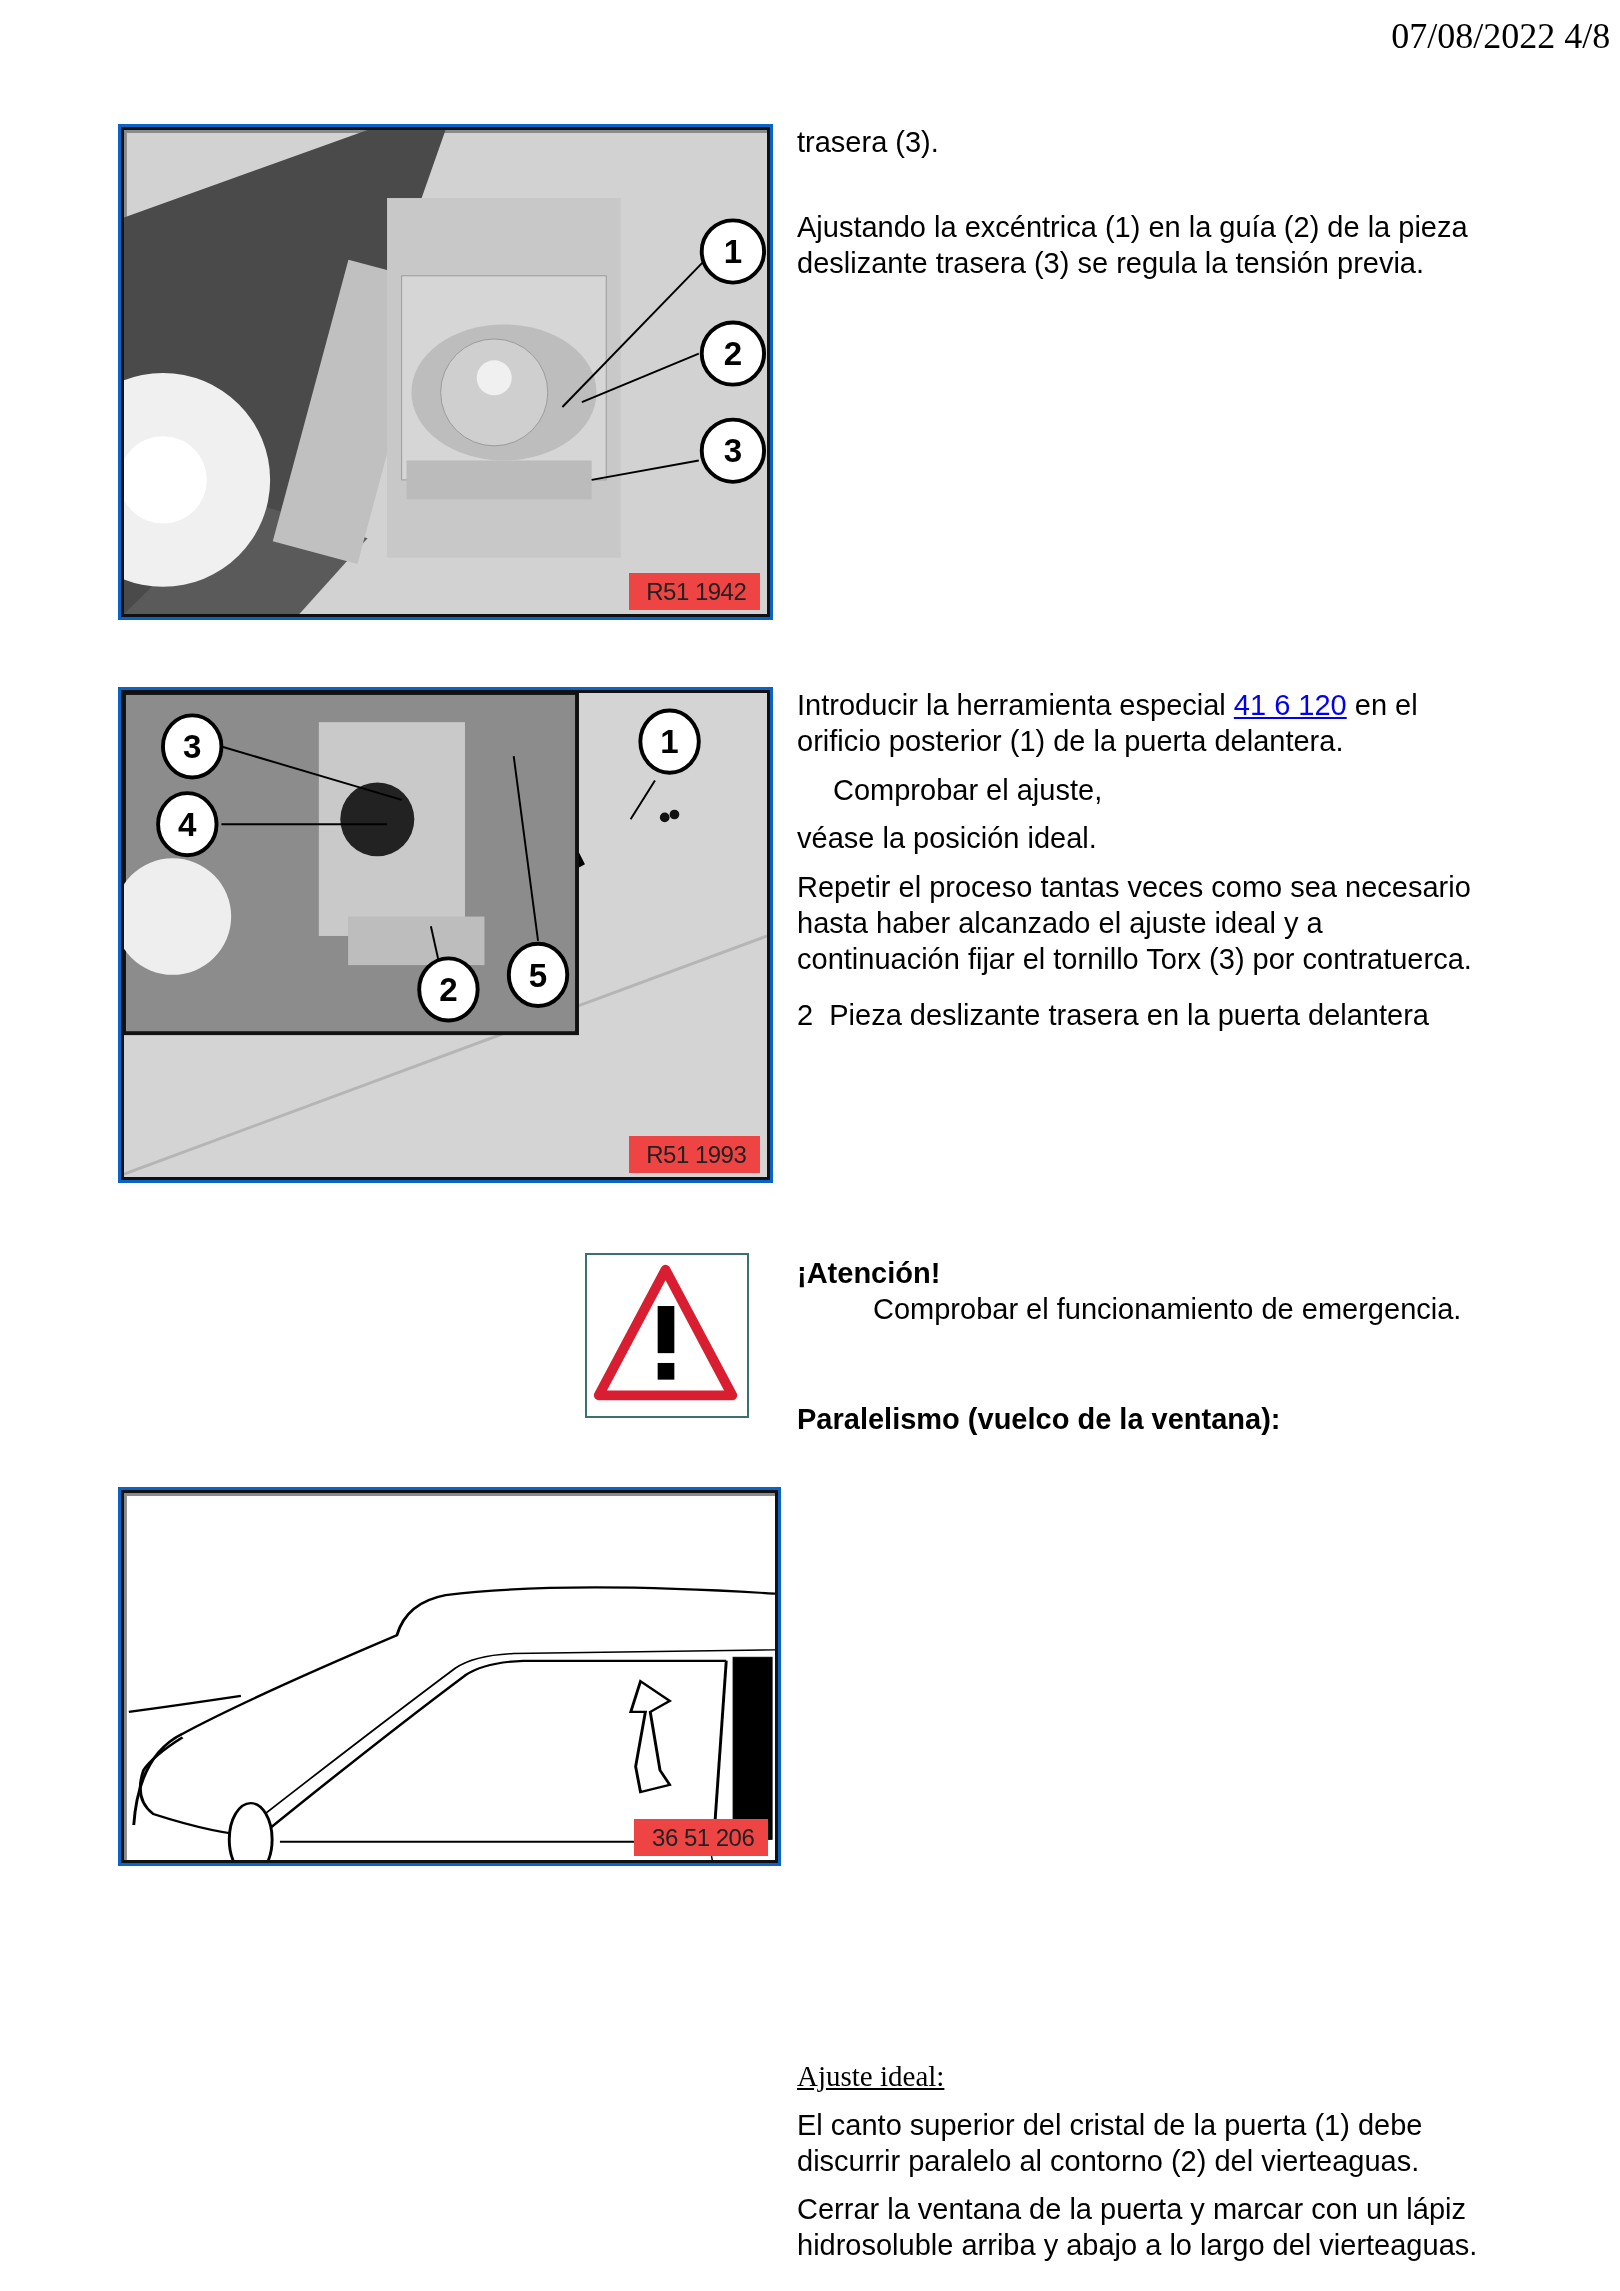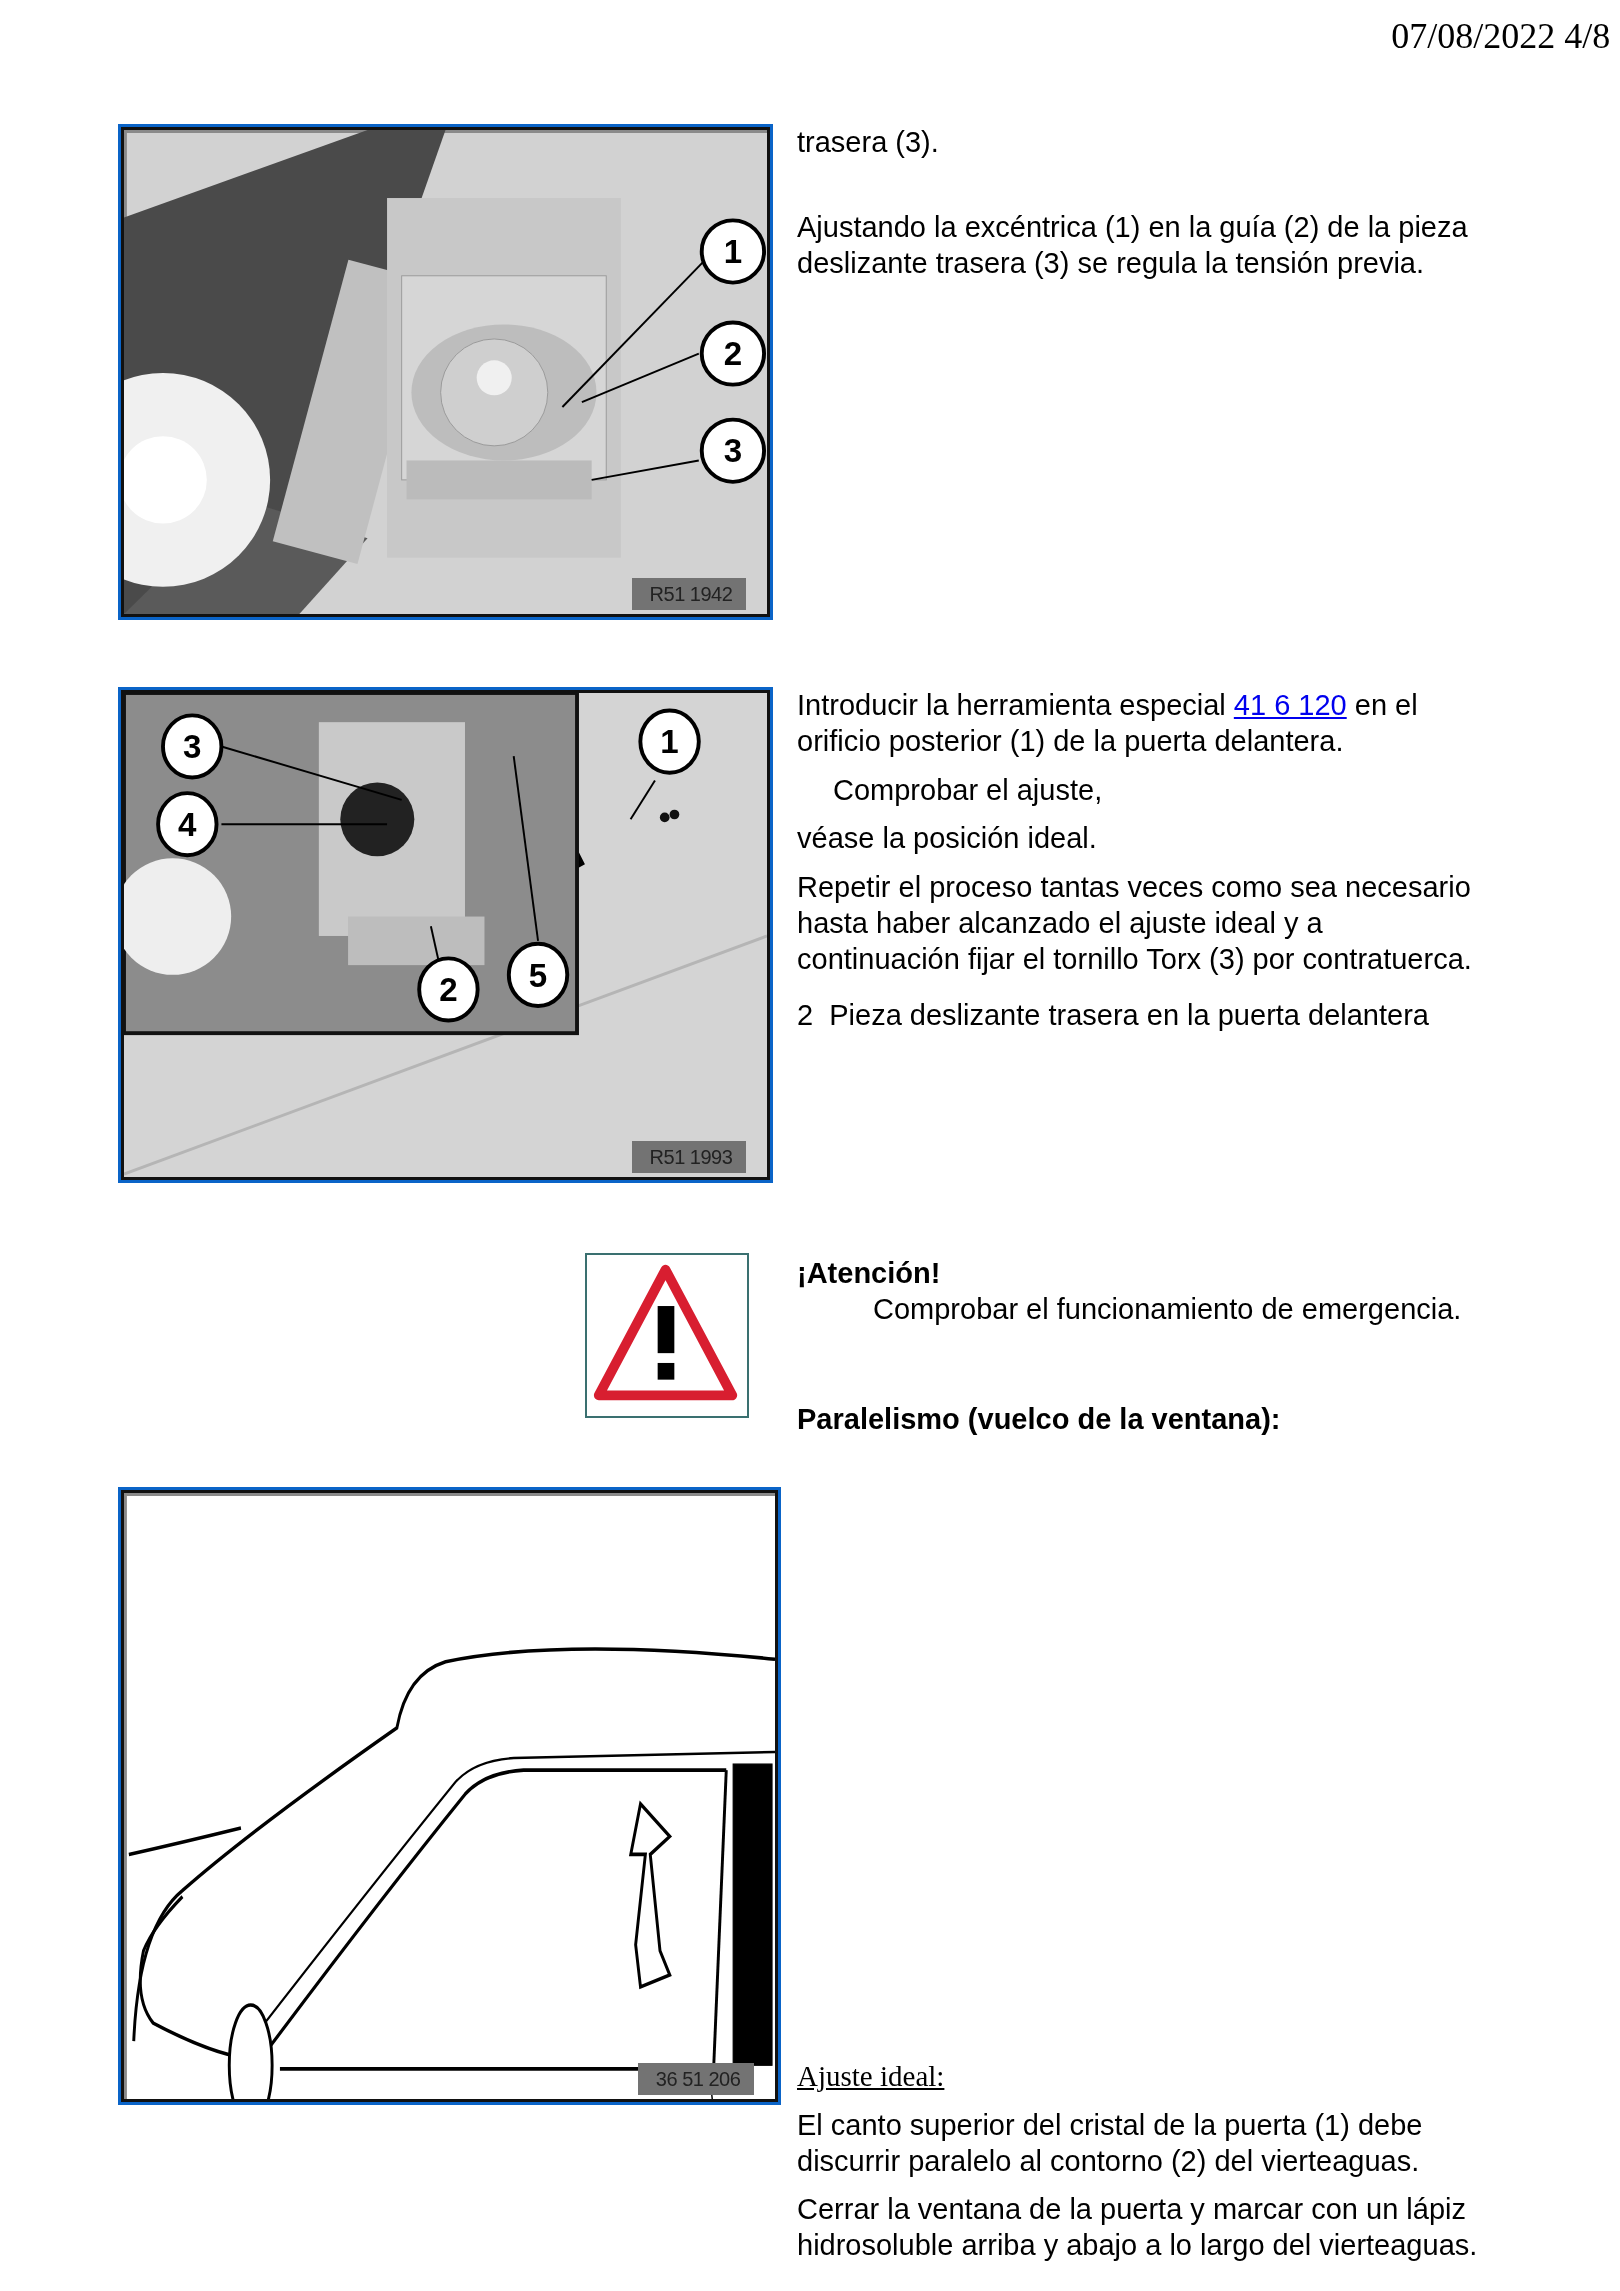--- a/index.html
+++ b/index.html
@@ -5,22 +5,22 @@
   html, body { margin: 0; padding: 0; background: #ffffff; }
   body { width: 1620px; height: 2292px; position: relative; overflow: hidden;
          font-family: "Liberation Sans", sans-serif; color: #000; }
   .header-date { position: absolute; right: 9.8px; top: 15px;
                  font-family: Liberation Serif, serif; font-size: 36px; }
   .figure { position: absolute; box-sizing: border-box; border: 3.9px solid #0a64c8;
             background: #fff; }
   .figure .inner { position: absolute; inset: 0; border: 3.9px solid #111;
                    box-shadow: inset 2.9px 2.9px 0 #8a8a8a; overflow: hidden; }
   .figure svg { position: absolute; inset: 0; width: 100%; height: 100%; }
-  .fig-code { position: absolute; right: 21px; bottom: 3.9px; background: #737373;
-              font-size: 20px; padding: 4.9px 13.7px 3.9px 17.6px; color: #222; letter-spacing: -0.5px; }
+  .fig-code { position: absolute; right: 7px; bottom: 3.9px; background: #ef4444;
+              font-size: 24px; padding: 4.9px 13.7px 3.9px 17.6px; color: #222; letter-spacing: -0.5px; }
   .text { position: absolute; left: 797px; font-size: 29px; line-height: 36px; width: 804px; }
   .text p { margin: 0; }
   .link { color: #0000ee; text-decoration: underline; }
   .bold { font-weight: bold; }
   .ul { text-decoration: underline; font-family: Liberation Serif, serif; }
   .warning-box { position: absolute; left: 585px; top: 1253px; width: 164px; height: 165px;
                  box-sizing: border-box; border: 2.9px solid #3a7070; background: #fff; }
 </style>
 </head>
 <body>
@@ -118,21 +118,21 @@
     <polygon points="80,15 148,143 12,143" fill="#fff" stroke="#d81e30" stroke-width="10" stroke-linejoin="round"></polygon>
     <rect x="72" y="52" width="17" height="48" fill="#000"></rect>
     <rect x="72" y="110" width="17" height="17" fill="#000"></rect>
   </svg>
 </div>
 <div class="text" style="top:1255px;">
   <p class="bold">¡Atención!</p>
   <p style="padding-left:76px;">Comprobar el funcionamiento de emergencia.</p>
 </div>
 
-<div class="figure" style="left:118px; top:1487px; width:663px; height:618px;">
+<div class="figure" style="left:118px; top:1487px; width:663px; height:379px;">
   <div class="inner" style="background:#fff;">
     <svg viewBox="0 0 668 503" preserveAspectRatio="none" fill="none" stroke="#000">
       <path d="M5 300 Q60 290 120 278" stroke-width="3"></path>
       <path d="M10 455 Q15 360 60 330 Q130 280 280 195 Q290 150 330 140 Q450 120 668 138" stroke-width="3"></path>
       <path d="M60 335 Q30 360 20 380 Q10 420 30 440 Q100 470 140 470" stroke-width="3"></path>
       <path d="M130 455 Q250 330 340 240 Q360 222 400 220 L668 215" stroke-width="2"></path>
       <path d="M140 470 Q260 340 350 250 Q370 232 410 230 L618 230" stroke-width="3"></path>
       <line x1="160" y1="478" x2="618" y2="478" stroke-width="3"></line>
       <line x1="618" y1="230" x2="605" y2="478" stroke-width="3"></line>
       <rect x="625" y="225" width="40" height="250" fill="#000"></rect>

